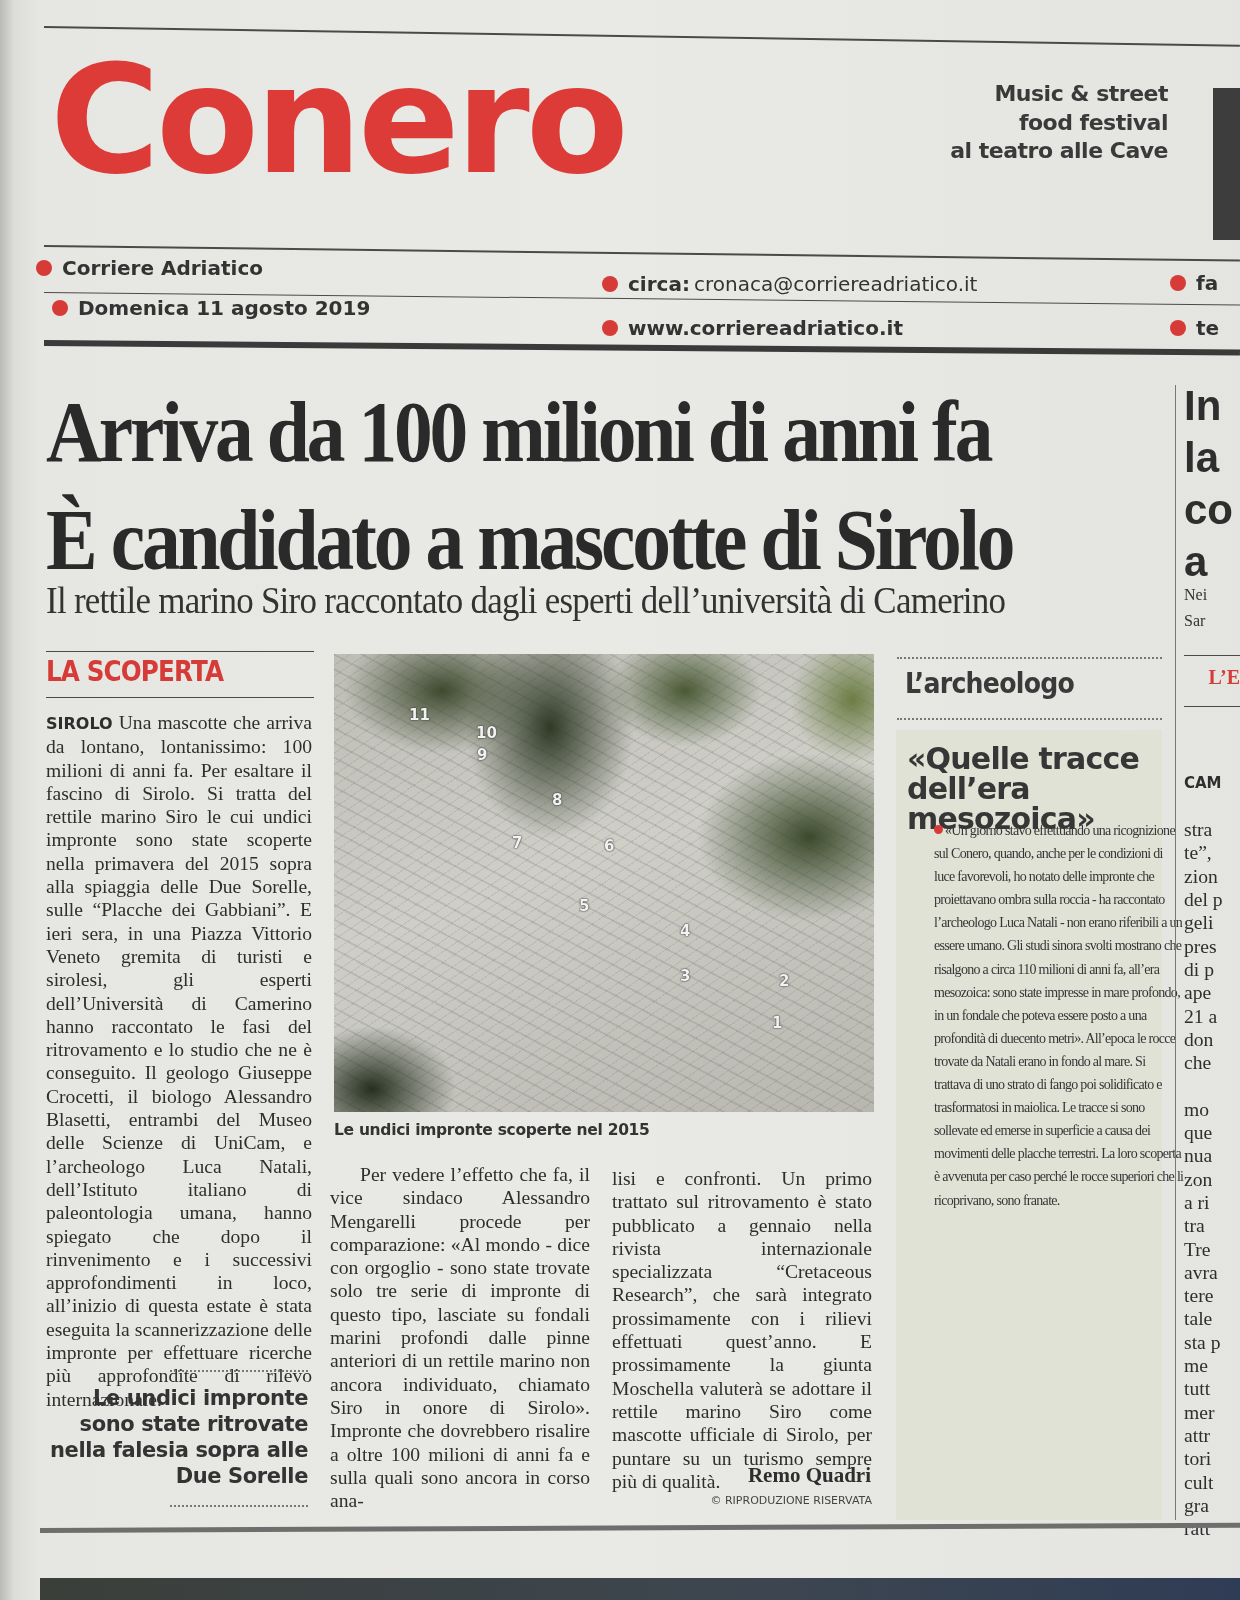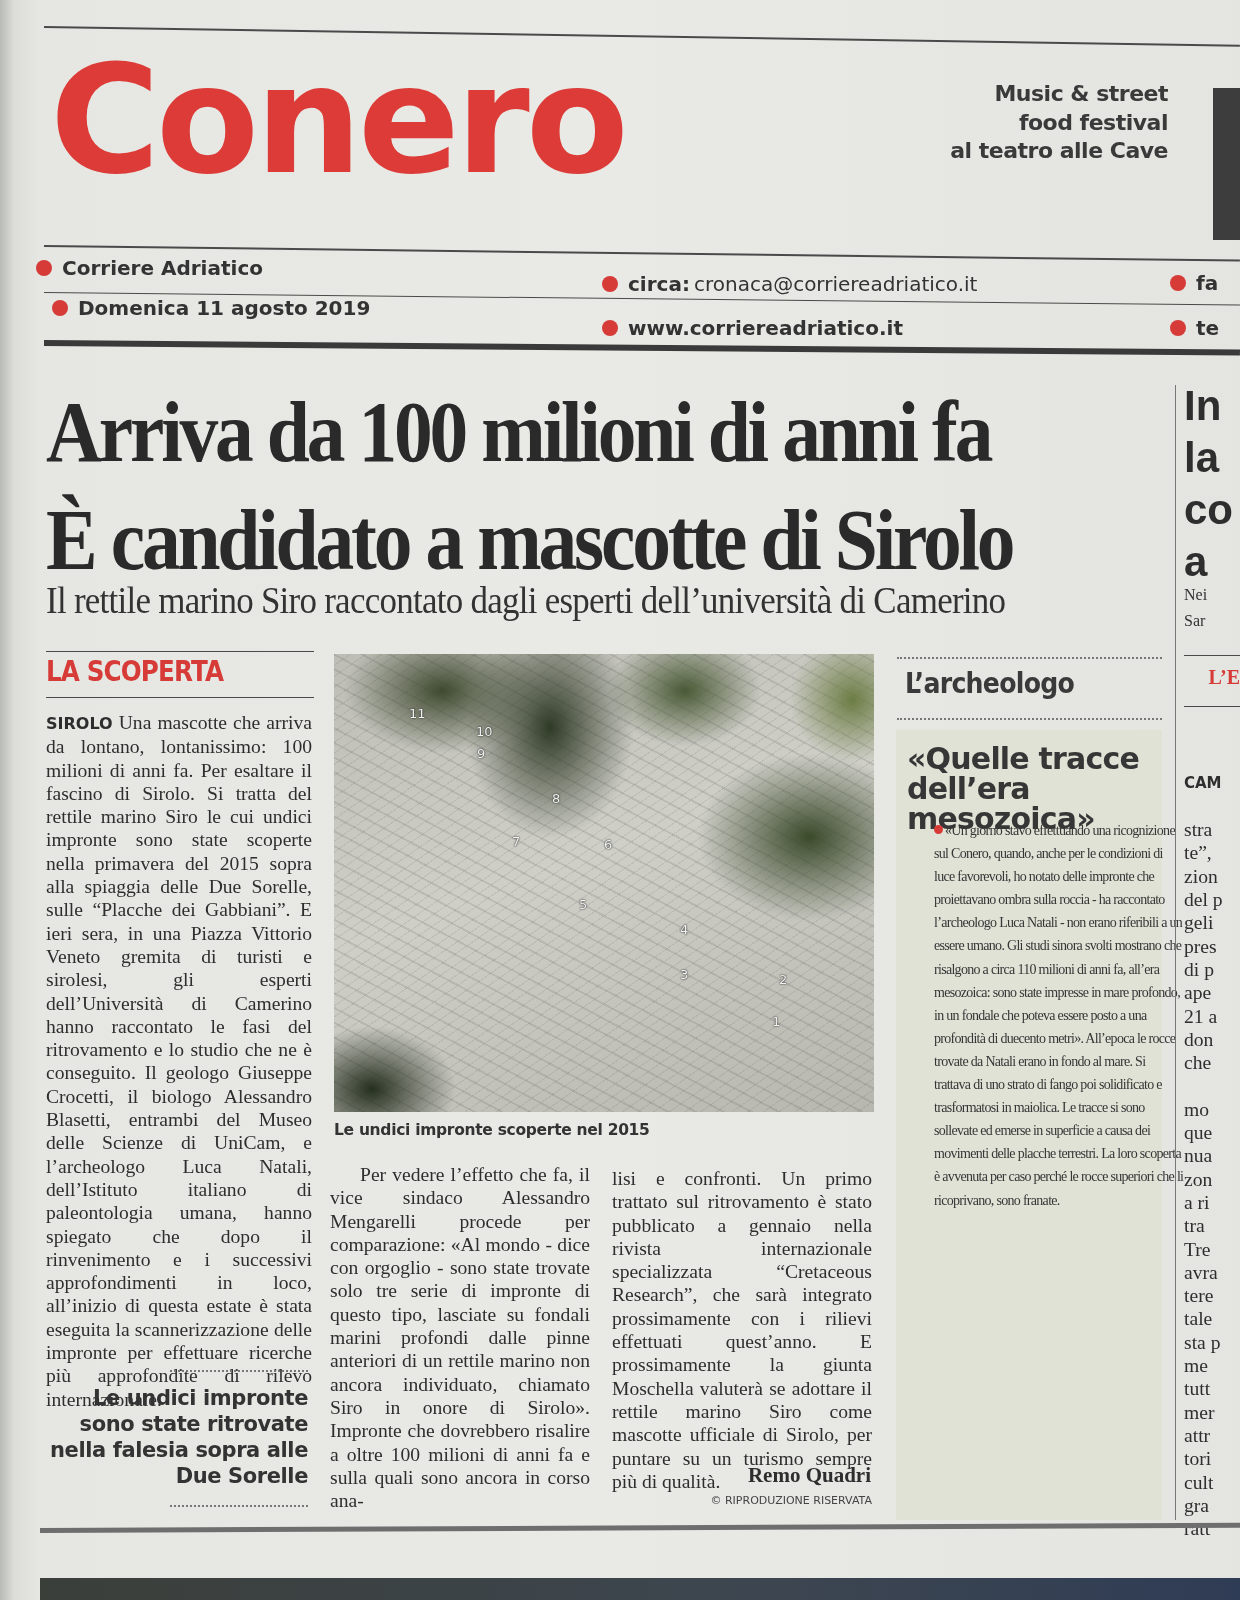--- a/index.html
+++ b/index.html
@@ -41,21 +41,21 @@
            background:
              radial-gradient(ellipse 140px 90px at 20% 8%, #3f4a30 0%, rgba(63,74,48,0) 70%),
              radial-gradient(ellipse 120px 160px at 40% 16%, #2f3a26 0%, rgba(47,58,38,0) 70%),
              radial-gradient(ellipse 110px 80px at 65% 8%, #4a5a36 0%, rgba(74,90,54,0) 70%),
              radial-gradient(ellipse 160px 120px at 88% 40%, #3b4a2b 0%, rgba(59,74,43,0) 70%),
              radial-gradient(ellipse 90px 90px at 96% 10%, #6c7d45 0%, rgba(108,125,69,0) 70%),
              radial-gradient(ellipse 120px 90px at 7% 95%, #26301f 0%, rgba(38,48,31,0) 70%),
              repeating-linear-gradient(28deg, rgba(80,80,80,0.15) 0 2px, rgba(0,0,0,0) 2px 13px),
              repeating-linear-gradient(-35deg, rgba(60,60,60,0.10) 0 1px, rgba(0,0,0,0) 1px 9px),
              linear-gradient(160deg, #bdbdb5 0%, #cfcfc8 45%, #b7b7af 100%); }
-  .fp { position:absolute; font-family:"DejaVu Sans", sans-serif; font-weight:normal; font-size:13px; color:#f2f2f2;
+  .fp { position:absolute; font-family:"DejaVu Sans", sans-serif; font-weight:bold; font-size:15px; color:#f2f2f2;
         text-shadow:0 0 2px #333, 0 0 1px #222; }
   .caption { left:334px; top:1121px; font-family:"DejaVu Sans", sans-serif; font-weight:bold; font-size:15.5px; color:#333; letter-spacing:-0.3px; }
 
   .byline { right:369px; top:1463px; font-family:"Liberation Serif", serif; font-weight:bold; font-size:21px; color:#2e2e2e; }
   .copyright { right:368px; top:1494px; font-family:"DejaVu Sans", sans-serif; font-size:11px; color:#444; }
 
   
   .side-title { left:905px; top:667px; font-family:"DejaVu Sans", sans-serif; font-weight:bold; font-size:28px; color:#3a3a3a;
                 letter-spacing:-0.8px; transform:scaleX(0.9); transform-origin:left top; }
   .side-box { left:896px; top:730px; width:266px; height:790px; background:#e0e2d6; }

